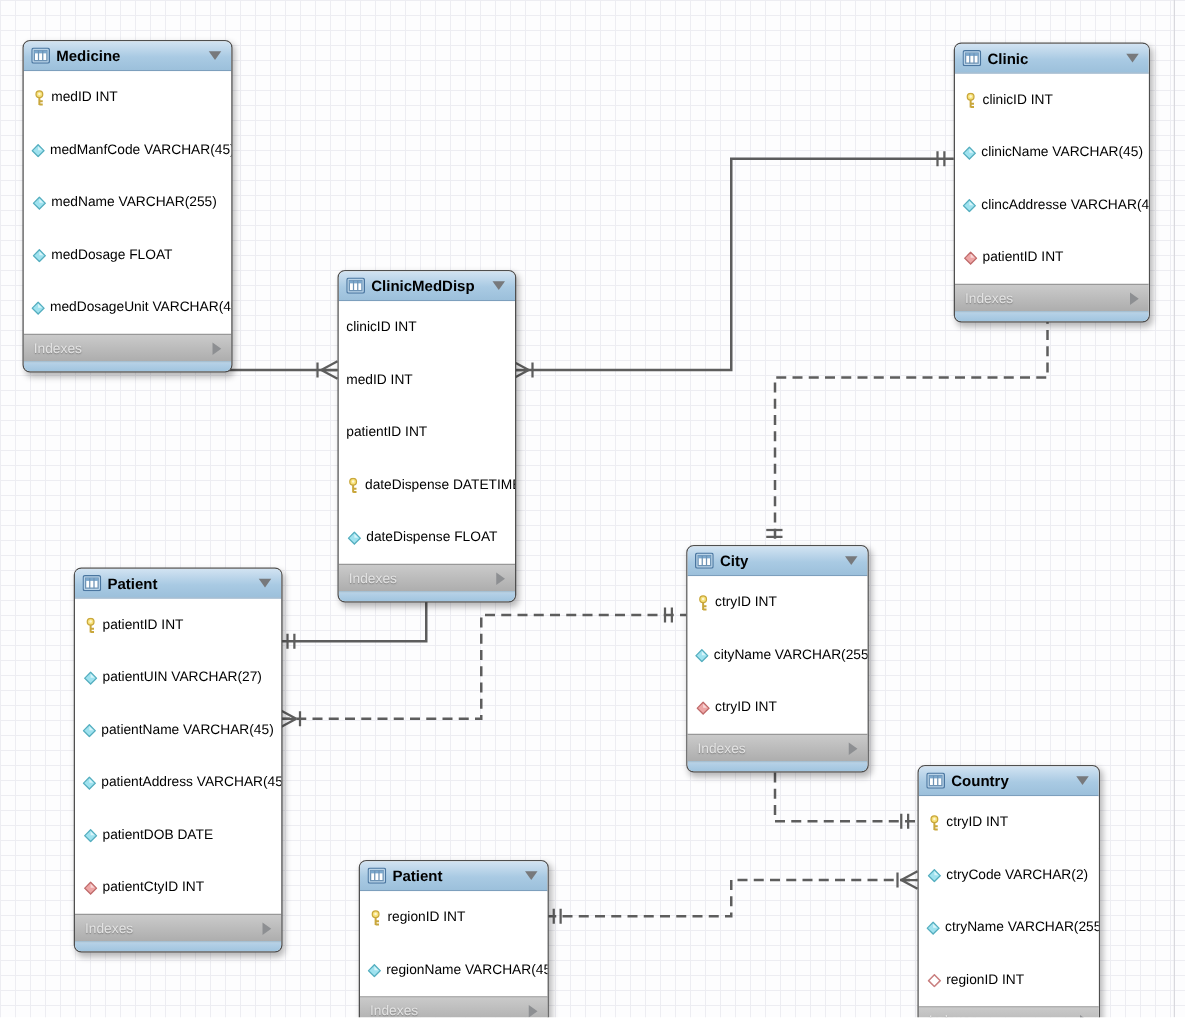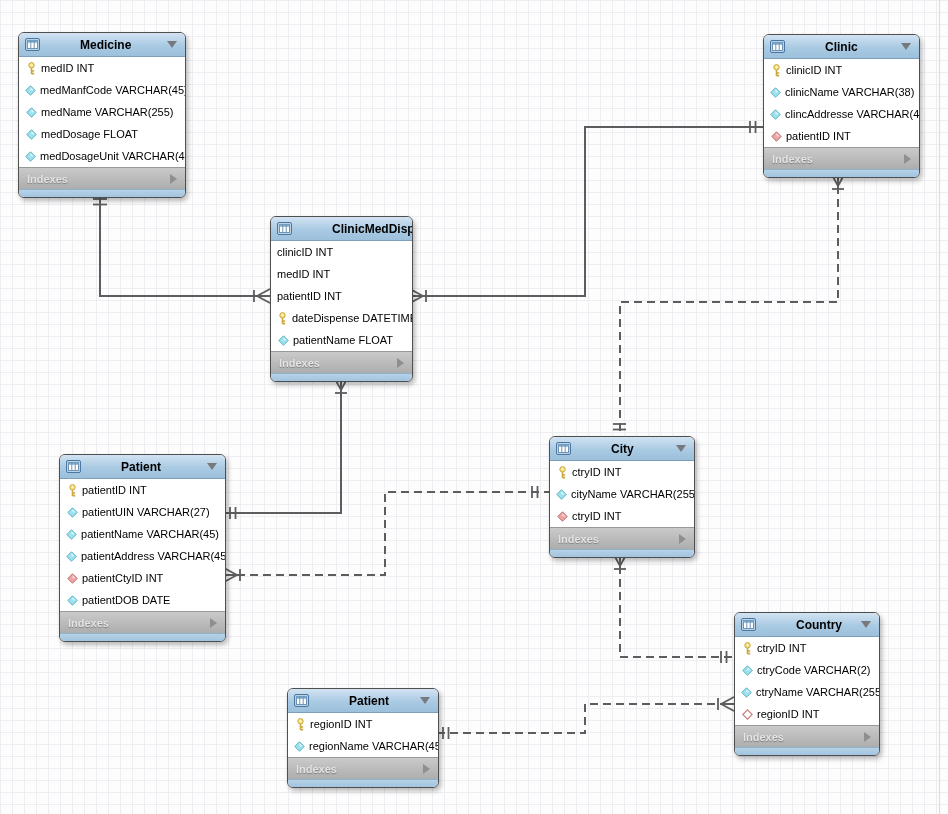--- a/index.html
+++ b/index.html
@@ -11,31 +11,31 @@
     font-family:"Liberation Sans",sans-serif;}
   #wires{position:absolute;left:0;top:0;width:948px;height:814px;z-index:1;}
   #tables{position:absolute;left:0;top:0;width:948px;height:814px;z-index:2;}
   .canvas-edge{position:absolute;top:0;right:8px;width:1px;height:100%;background:#d9d9de;z-index:0;}
 
   .wb-table{position:absolute;border:1px solid #4f4f4f;border-radius:6px;background:#fff;
     box-shadow:2px 3px 5px rgba(0,0,0,.28);overflow:hidden;}
   .hd{height:23px;display:flex;align-items:center;gap:5px;padding:0 8px 0 6px;
     background:linear-gradient(180deg,#d2e3f2,#a9cae3 55%,#9cc0db);
     border-bottom:1px solid #7d9fbd;}
-  .hd .title{font-weight:bold;font-size:12px;color:#000;flex:1;white-space:nowrap;margin-left:35px;}
+  .hd .title{font-weight:bold;font-size:12px;color:#000;flex:1;white-space:nowrap;}
   .tbl-ico{display:flex;align-items:center;}
   .caret{width:0;height:0;border-left:5px solid transparent;border-right:5px solid transparent;
     border-top:7px solid #77797c;}
-  .row{height:22px;display:flex;align-items:center;gap:4px;padding:0 6px;
+  .row{height:22px;display:flex;align-items:center;gap:4px;padding:10px 6px;
     font-size:11px;color:#000;background:#fff;white-space:nowrap;}
   .row .ico{width:12px;display:flex;align-items:center;justify-content:center;}
   .row .txt{white-space:nowrap;}
   .ft{height:21px;display:flex;align-items:center;justify-content:space-between;padding:0 8px;
     background:linear-gradient(180deg,#cacaca,#adadad);border-top:1px solid #989898;
-    font-weight:bold;font-size:11px;color:#e4e4e4;text-shadow:0 1px 1px rgba(80,80,80,.55);}
+    font-weight:normal;font-size:11px;color:#e4e4e4;text-shadow:0 1px 1px rgba(80,80,80,.55);}
   .ft-arrow{width:0;height:0;border-top:5px solid transparent;border-bottom:5px solid transparent;
     border-left:7px solid #8d8f92;}
   .strip{height:7px;background:linear-gradient(180deg,#b7d2e7,#a0c4df);border-top:1px solid #8fb2cc;}
 </style>
 </head>
 <body>
 
 <div class="canvas">
   <div class="canvas-edge"></div>
   <svg id="wires">
@@ -178,21 +178,21 @@
           </span>
           <span class="txt">clinicID INT</span>
         </div>
         <div class="row">
           <span class="ico">
             <svg width="11" height="11" viewBox="0 0 11 11">
               <path d="M5.5 0.8 L10.2 5.5 L5.5 10.2 L0.8 5.5 Z" fill="#9fe2ef" stroke="#55aebf"></path>
               <path d="M5.5 1.9 L8.6 5.2 L5.5 5.2 Z" fill="#d9f5fa"></path>
             </svg>
           </span>
-          <span class="txt">clinicName VARCHAR(38)</span>
+          <span class="txt">clinicName VARCHAR(45)</span>
         </div>
         <div class="row">
           <span class="ico">
             <svg width="11" height="11" viewBox="0 0 11 11">
               <path d="M5.5 0.8 L10.2 5.5 L5.5 10.2 L0.8 5.5 Z" fill="#9fe2ef" stroke="#55aebf"></path>
               <path d="M5.5 1.9 L8.6 5.2 L5.5 5.2 Z" fill="#d9f5fa"></path>
             </svg>
           </span>
           <span class="txt">clincAddresse VARCHAR(45)</span>
         </div>
@@ -243,21 +243,21 @@
           </span>
           <span class="txt">dateDispense DATETIME</span>
         </div>
         <div class="row">
           <span class="ico">
             <svg width="11" height="11" viewBox="0 0 11 11">
               <path d="M5.5 0.8 L10.2 5.5 L5.5 10.2 L0.8 5.5 Z" fill="#9fe2ef" stroke="#55aebf"></path>
               <path d="M5.5 1.9 L8.6 5.2 L5.5 5.2 Z" fill="#d9f5fa"></path>
             </svg>
           </span>
-          <span class="txt">patientName FLOAT</span>
+          <span class="txt">dateDispense FLOAT</span>
         </div>
         <div class="ft">
           <span>Indexes</span>
           <span class="ft-arrow"></span>
         </div>
         <div class="strip"></div>
       </div>
       <div class="wb-table" style="left: 549px; top: 436px; width: 144px;">
         <div class="hd">
           <span class="tbl-ico">
@@ -351,34 +351,34 @@
             <svg width="11" height="11" viewBox="0 0 11 11">
               <path d="M5.5 0.8 L10.2 5.5 L5.5 10.2 L0.8 5.5 Z" fill="#9fe2ef" stroke="#55aebf"></path>
               <path d="M5.5 1.9 L8.6 5.2 L5.5 5.2 Z" fill="#d9f5fa"></path>
             </svg>
           </span>
           <span class="txt">patientAddress VARCHAR(45)</span>
         </div>
         <div class="row">
           <span class="ico">
             <svg width="11" height="11" viewBox="0 0 11 11">
+              <path d="M5.5 0.8 L10.2 5.5 L5.5 10.2 L0.8 5.5 Z" fill="#9fe2ef" stroke="#55aebf"></path>
+              <path d="M5.5 1.9 L8.6 5.2 L5.5 5.2 Z" fill="#d9f5fa"></path>
+            </svg>
+          </span>
+          <span class="txt">patientDOB DATE</span>
+        </div>
+        <div class="row">
+          <span class="ico">
+            <svg width="11" height="11" viewBox="0 0 11 11">
               <path d="M5.5 0.8 L10.2 5.5 L5.5 10.2 L0.8 5.5 Z" fill="#eda6a6" stroke="#bf6a6a"></path>
               <path d="M5.5 1.9 L8.6 5.2 L5.5 5.2 Z" fill="#f8d9d9"></path>
             </svg>
           </span>
           <span class="txt">patientCtyID INT</span>
-        </div>
-        <div class="row">
-          <span class="ico">
-            <svg width="11" height="11" viewBox="0 0 11 11">
-              <path d="M5.5 0.8 L10.2 5.5 L5.5 10.2 L0.8 5.5 Z" fill="#9fe2ef" stroke="#55aebf"></path>
-              <path d="M5.5 1.9 L8.6 5.2 L5.5 5.2 Z" fill="#d9f5fa"></path>
-            </svg>
-          </span>
-          <span class="txt">patientDOB DATE</span>
         </div>
         <div class="ft">
           <span>Indexes</span>
           <span class="ft-arrow"></span>
         </div>
         <div class="strip"></div>
       </div>
       <div class="wb-table" style="left: 734px; top: 612px; width: 144px;">
         <div class="hd">
           <span class="tbl-ico">

